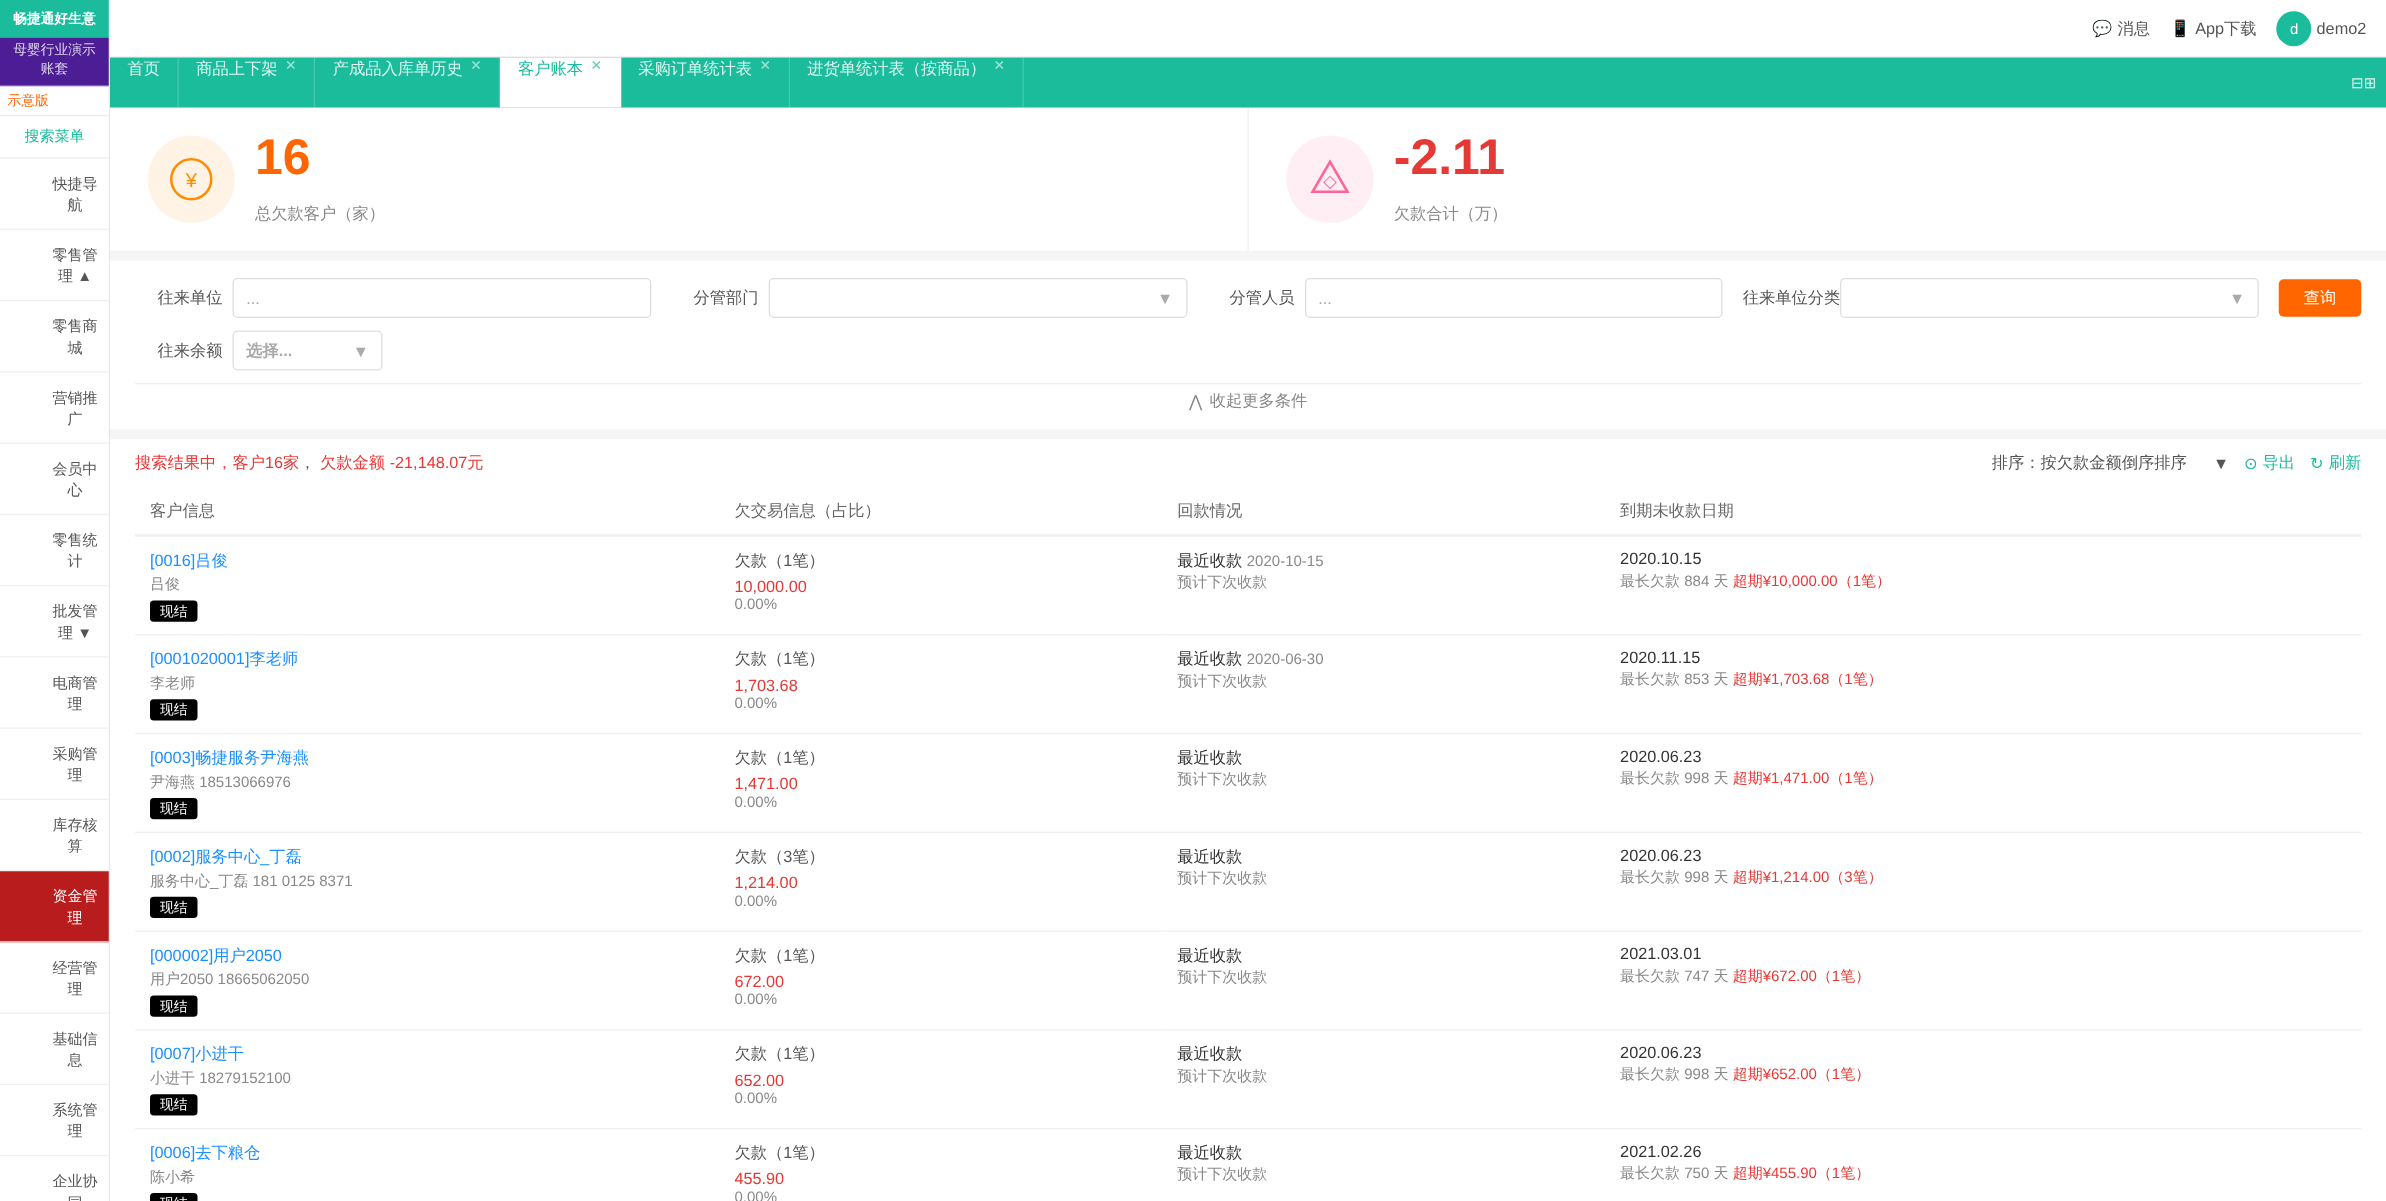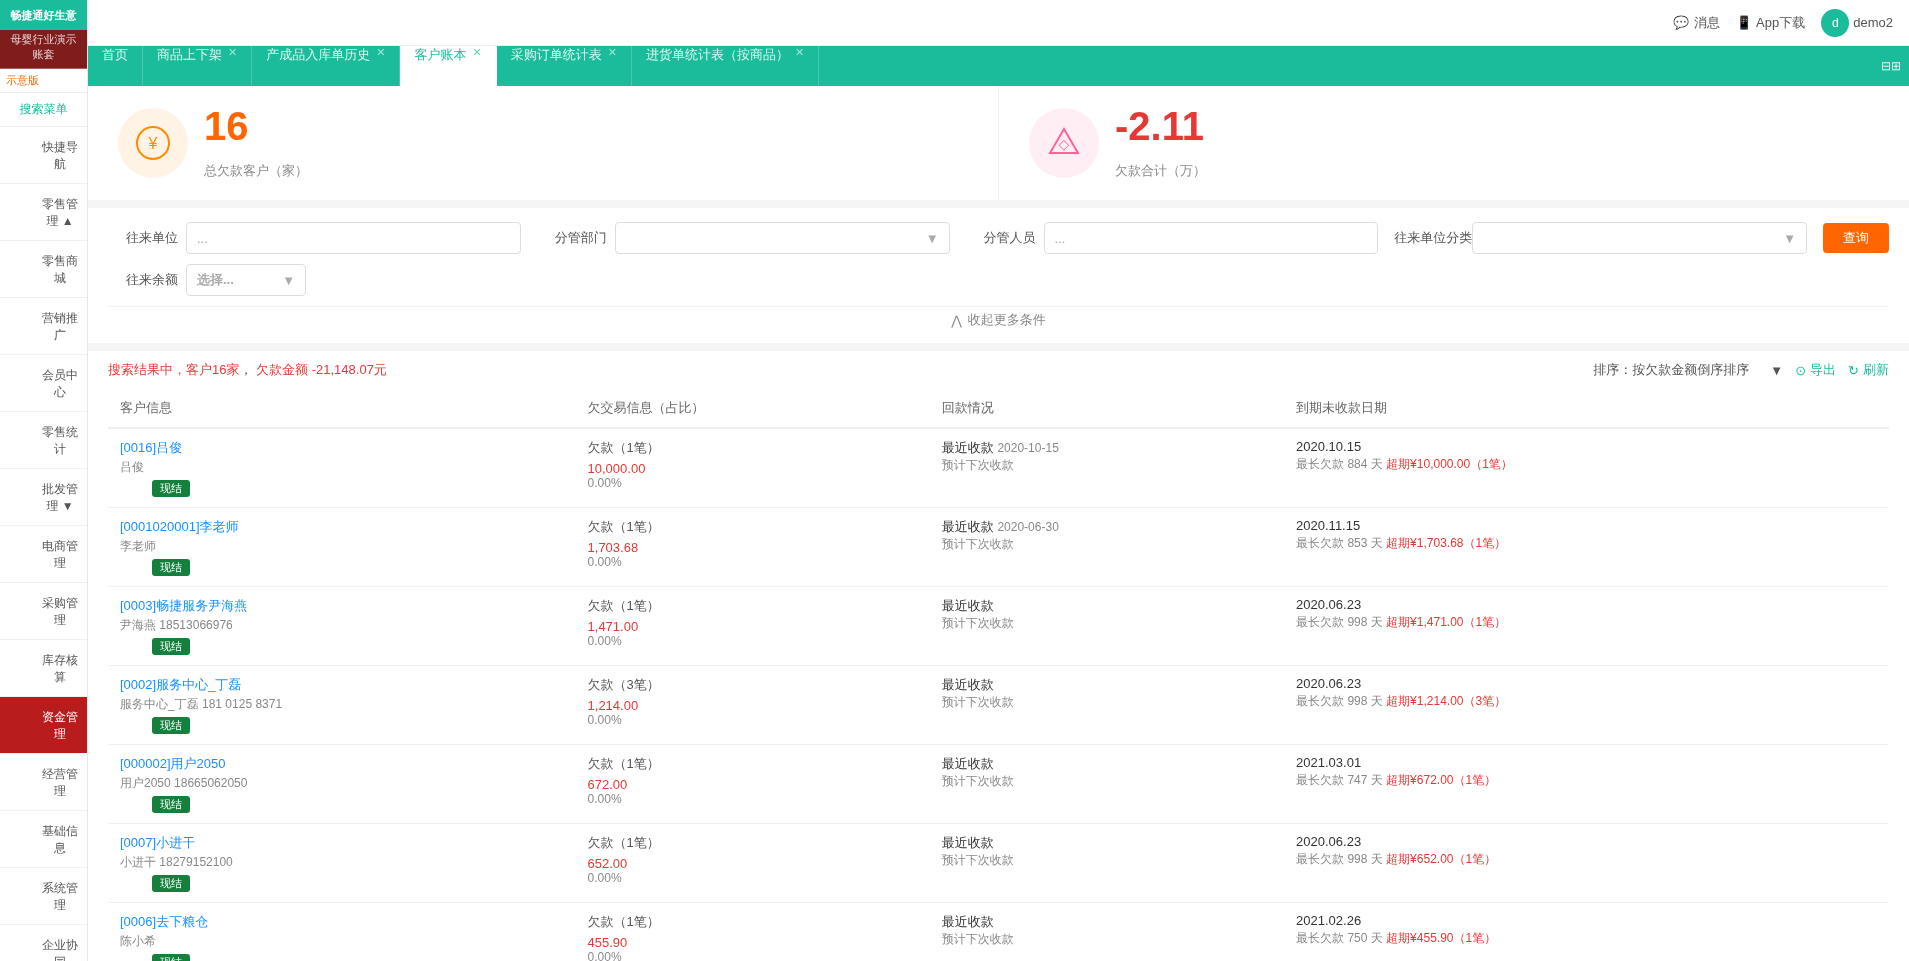--- a/index.html
+++ b/index.html
@@ -72,42 +72,42 @@
 
     table { width: 100%; border-collapse: collapse; }
     thead tr { border-bottom: 2px solid #f0f0f0; }
     thead th { padding: 10px 12px; text-align: left; font-size: 13px; color: #666; font-weight: 500; }
     tbody tr { border-bottom: 1px solid #f0f0f0; }
     td { padding: 10px 12px; vertical-align: top; font-size: 13px; }
 
     .customer-name { color: #1890ff; cursor: pointer; text-decoration: none; font-size: 13px; }
     .customer-sub { color: #888; font-size: 12px; margin-top: 2px; }
     .tag { display: inline-block; padding: 1px 8px; border-radius: 3px; font-size: 11px; color: #fff; margin-top: 4px; }
-    .tag.green { background: #15803d; margin-left: 32px; }
+    .tag.green { background: #000000; }
 
     .debt-amount { color: #e53935; font-size: 13px; }
     .debt-count { color: #555; font-size: 13px; margin-bottom: 4px; }
     .debt-pct { color: #888; font-size: 12px; }
 
     .collection-info { font-size: 13px; }
     .collection-date { color: #888; font-size: 12px; }
     .collection-next { color: #888; font-size: 12px; }
 
     .due-date { font-size: 13px; color: #333; }
     .overdue-info { font-size: 12px; color: #888; margin-top: 2px; }
     .overdue-link { color: #e53935; cursor: pointer; }
   </style>
 </head>
 <body>
 
 <div class="sidebar">
   <div class="sidebar-logo">
     <div class="sidebar-logo-text">畅捷通好生意</div>
   </div>
-  <div style="background:#7f1d1d; padding:2px 6px 6px; text-align:center; font-size:11px; color:rgba(255,255,255,0.8); border-bottom: 1px solid rgba(255,255,255,0.3);">母婴行业演示账套</div>
+  <div style="background:#4c1d95; padding:2px 6px 6px; text-align:center; font-size:11px; color:rgba(255,255,255,0.8); border-bottom: 1px solid rgba(255,255,255,0.3);">母婴行业演示账套</div>
   <div class="sidebar-brand">示意版</div>
   <div class="sidebar-search">搜索菜单</div>
   <div class="sidebar-item">
     <span class="item-label">快捷导航</span>
   </div>
   <div class="sidebar-item">
     <span class="item-label">零售管理 ▲</span>
   </div>
   <div class="sidebar-item">
     <span class="item-label">零售商城</span>

